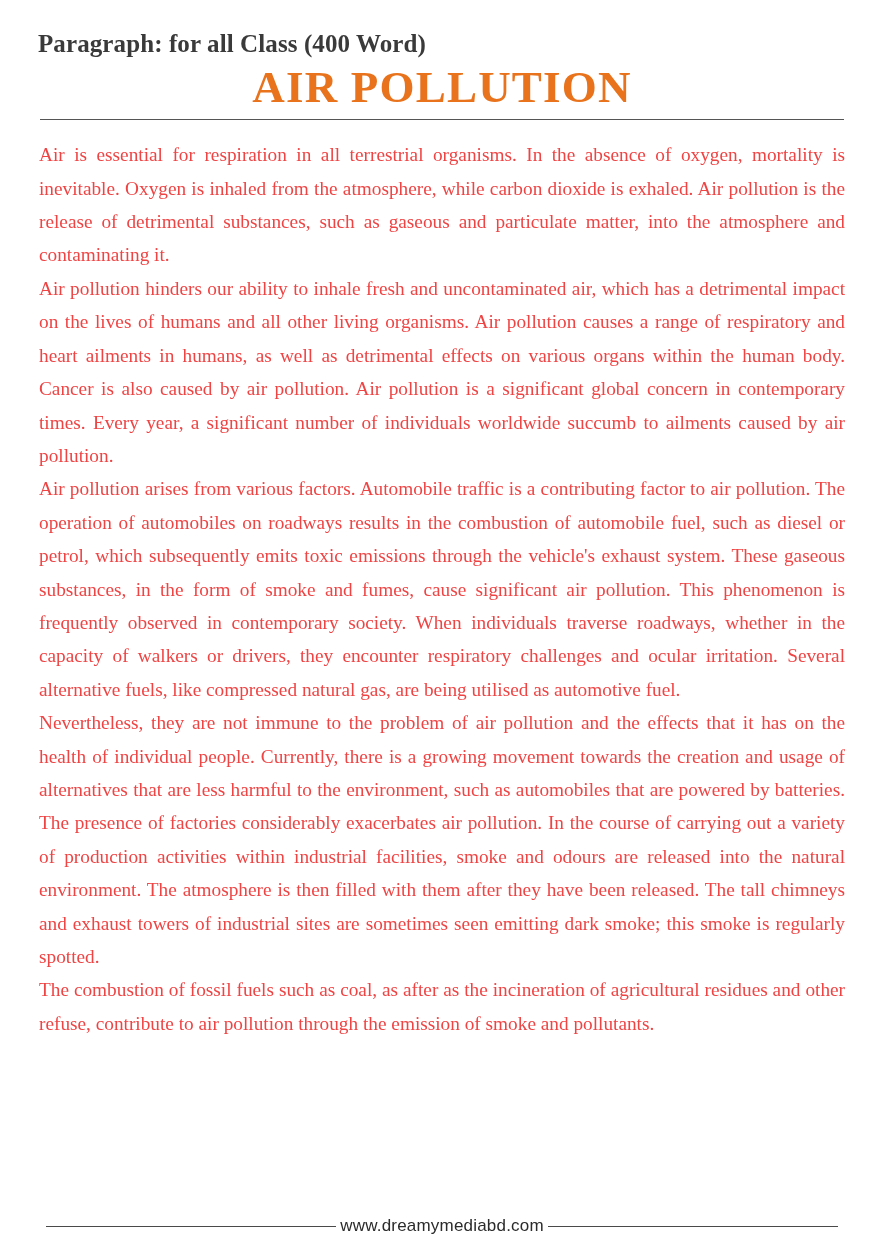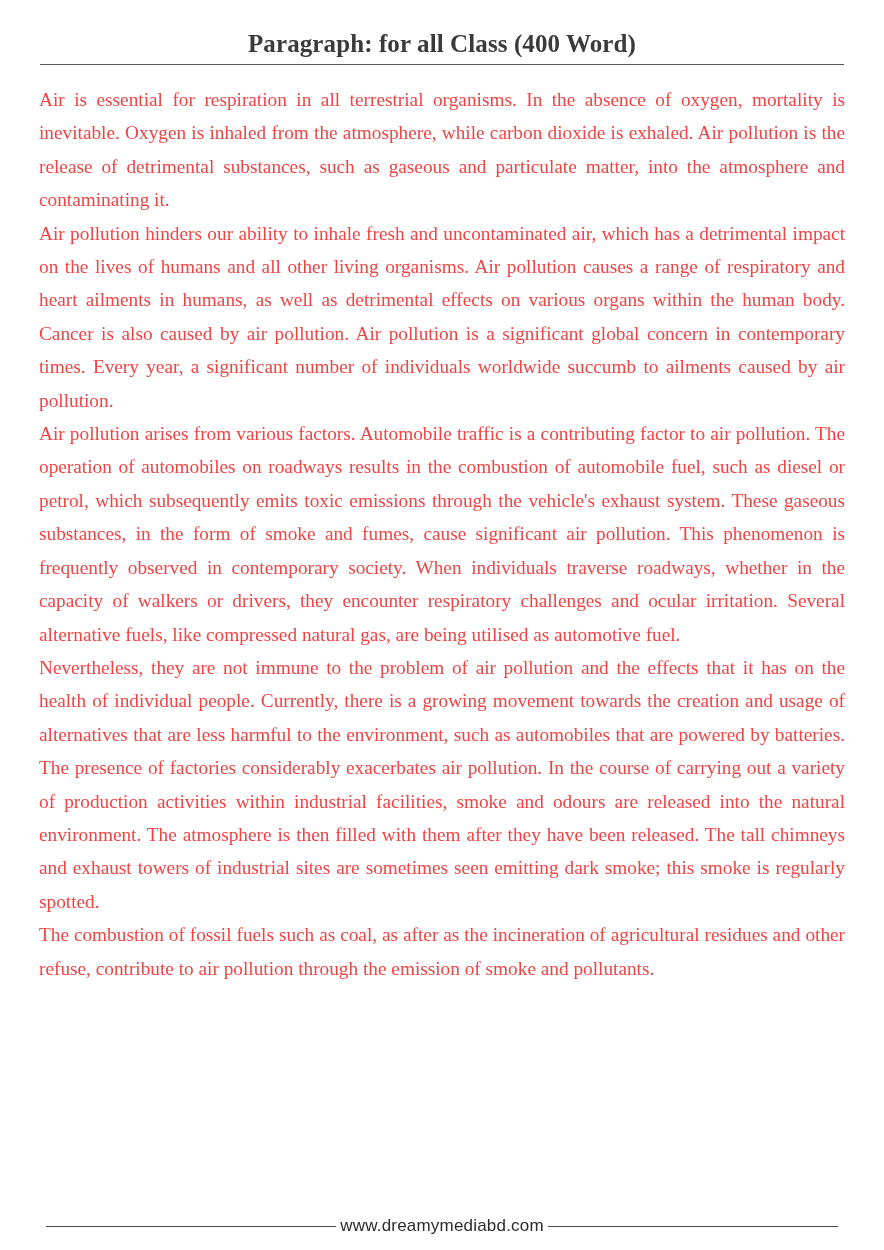--- a/index.html
+++ b/index.html
@@ -12,21 +12,21 @@
     color: #1a1a1a;
     position: relative;
     overflow: hidden;
   }
   .page {
     position: absolute;
     inset: 0;
     padding: 18px 38px 0 38px;
   }
   .doc-subtitle {
-    text-align: center;
+    text-align: left;
     font-family: "Liberation Serif", serif;
     font-weight: bold;
     font-size: 25px;
     color: #3a3a3a;
     letter-spacing: 0.1px;
     margin: 12px 0 6px 0;
   }
   .doc-title {
     text-align: center;
     font-family: "Liberation Serif", serif;
@@ -131,20 +131,21 @@
     white-space: nowrap;
   }
 </style>
 </head>
 <body>
 
 <div class="page">
 
   <div class="doc-subtitle">Paragraph: for all Class (400 Word)</div>
 
+  <div class="doc-title">AIR POLLUTION</div>
 
   <hr class="title-rule">
 
   <div class="body-text">
     <p>Air is essential for respiration in all terrestrial organisms. In the absence of oxygen, mortality is inevitable. Oxygen is inhaled from the atmosphere, while carbon dioxide is exhaled. Air pollution is the release of detrimental substances, such as gaseous and particulate matter, into the atmosphere and contaminating it.</p>
     <p>Air pollution hinders our ability to inhale fresh and uncontaminated air, which has a detrimental impact on the lives of humans and all other living organisms. Air pollution causes a range of respiratory and heart ailments in humans, as well as detrimental effects on various organs within the human body. Cancer is also caused by air pollution. Air pollution is a significant global concern in contemporary times. Every year, a significant number of individuals worldwide succumb to ailments caused by air pollution.</p>
     <p>Air pollution arises from various factors. Automobile traffic is a contributing factor to air pollution. The operation of automobiles on roadways results in the combustion of automobile fuel, such as diesel or petrol, which subsequently emits toxic emissions through the vehicle's exhaust system. These gaseous substances, in the form of smoke and fumes, cause significant air pollution. This phenomenon is frequently observed in contemporary society. When individuals traverse roadways, whether in the capacity of walkers or drivers, they encounter respiratory challenges and ocular irritation. Several alternative fuels, like compressed natural gas, are being utilised as automotive fuel.</p>
     <p>Nevertheless, they are not immune to the problem of air pollution and the effects that it has on the health of individual people. Currently, there is a growing movement towards the creation and usage of alternatives that are less harmful to the environment, such as automobiles that are powered by batteries. The presence of factories considerably exacerbates air pollution. In the course of carrying out a variety of production activities within industrial facilities, smoke and odours are released into the natural environment. The atmosphere is then filled with them after they have been released. The tall chimneys and exhaust towers of industrial sites are sometimes seen emitting dark smoke; this smoke is regularly spotted.</p>
     <p>The combustion of fossil fuels such as coal, as after as the incineration of agricultural residues and other refuse, contribute to air pollution through the emission of smoke and pollutants.</p>
   </div>

